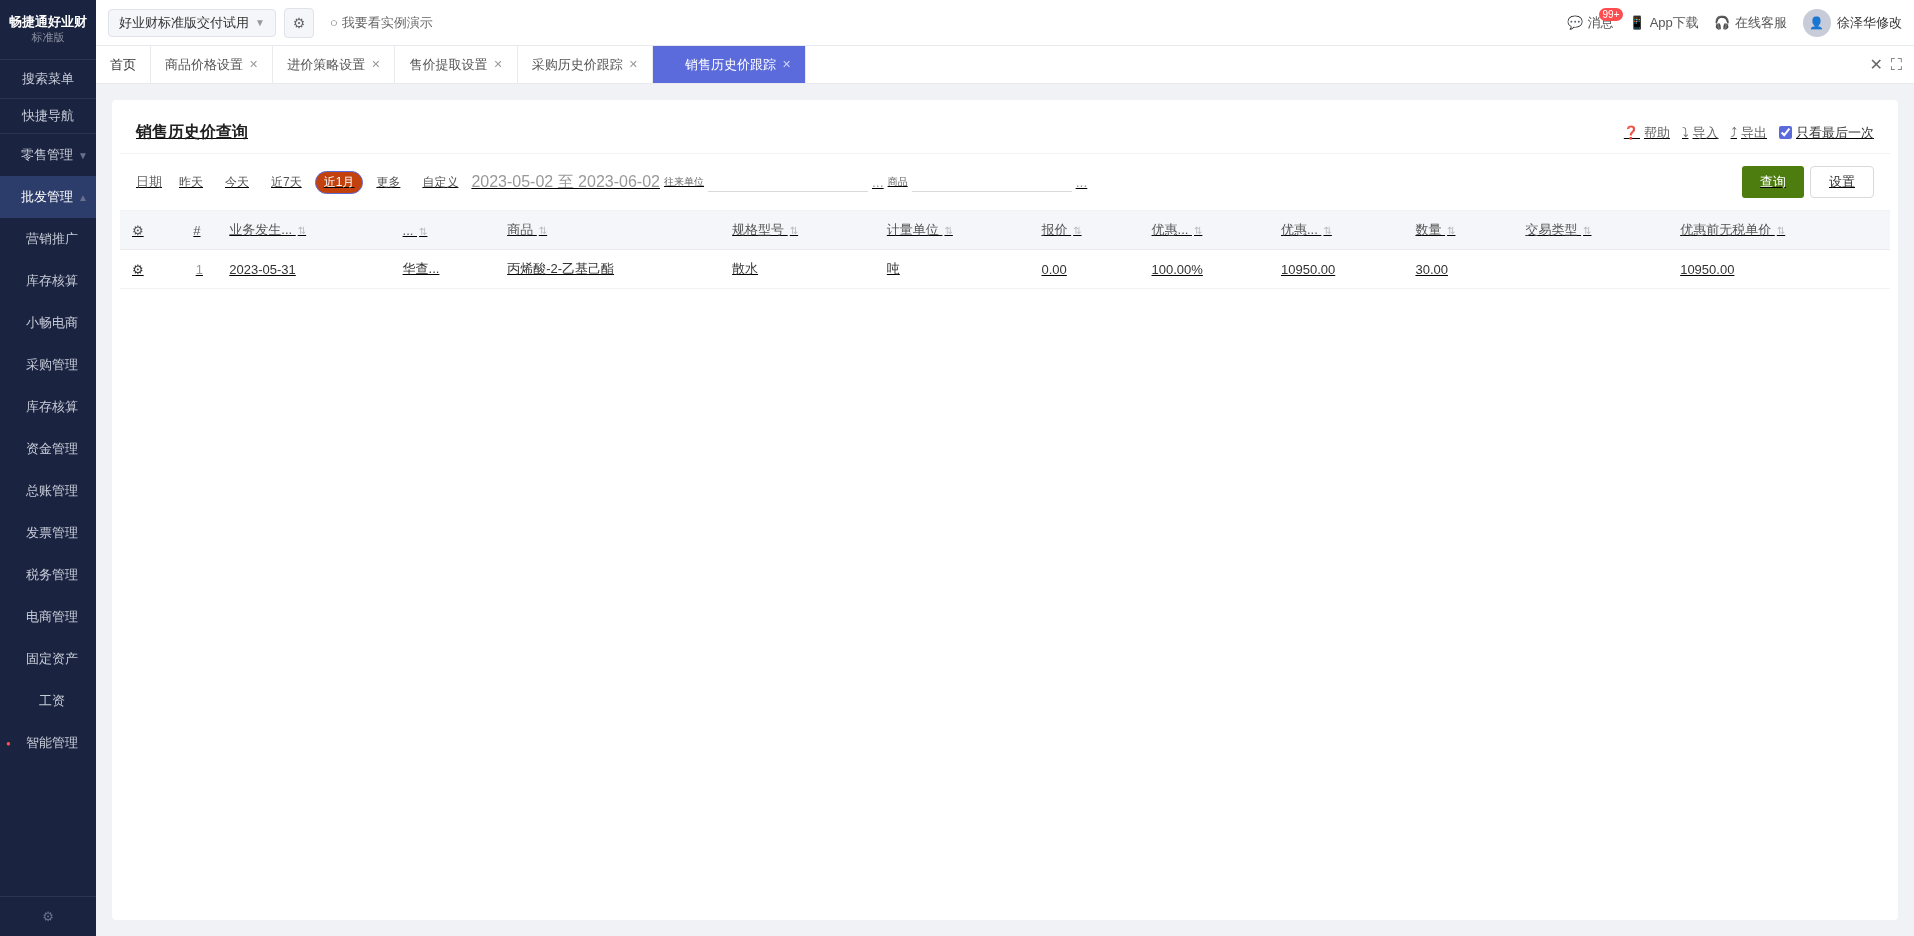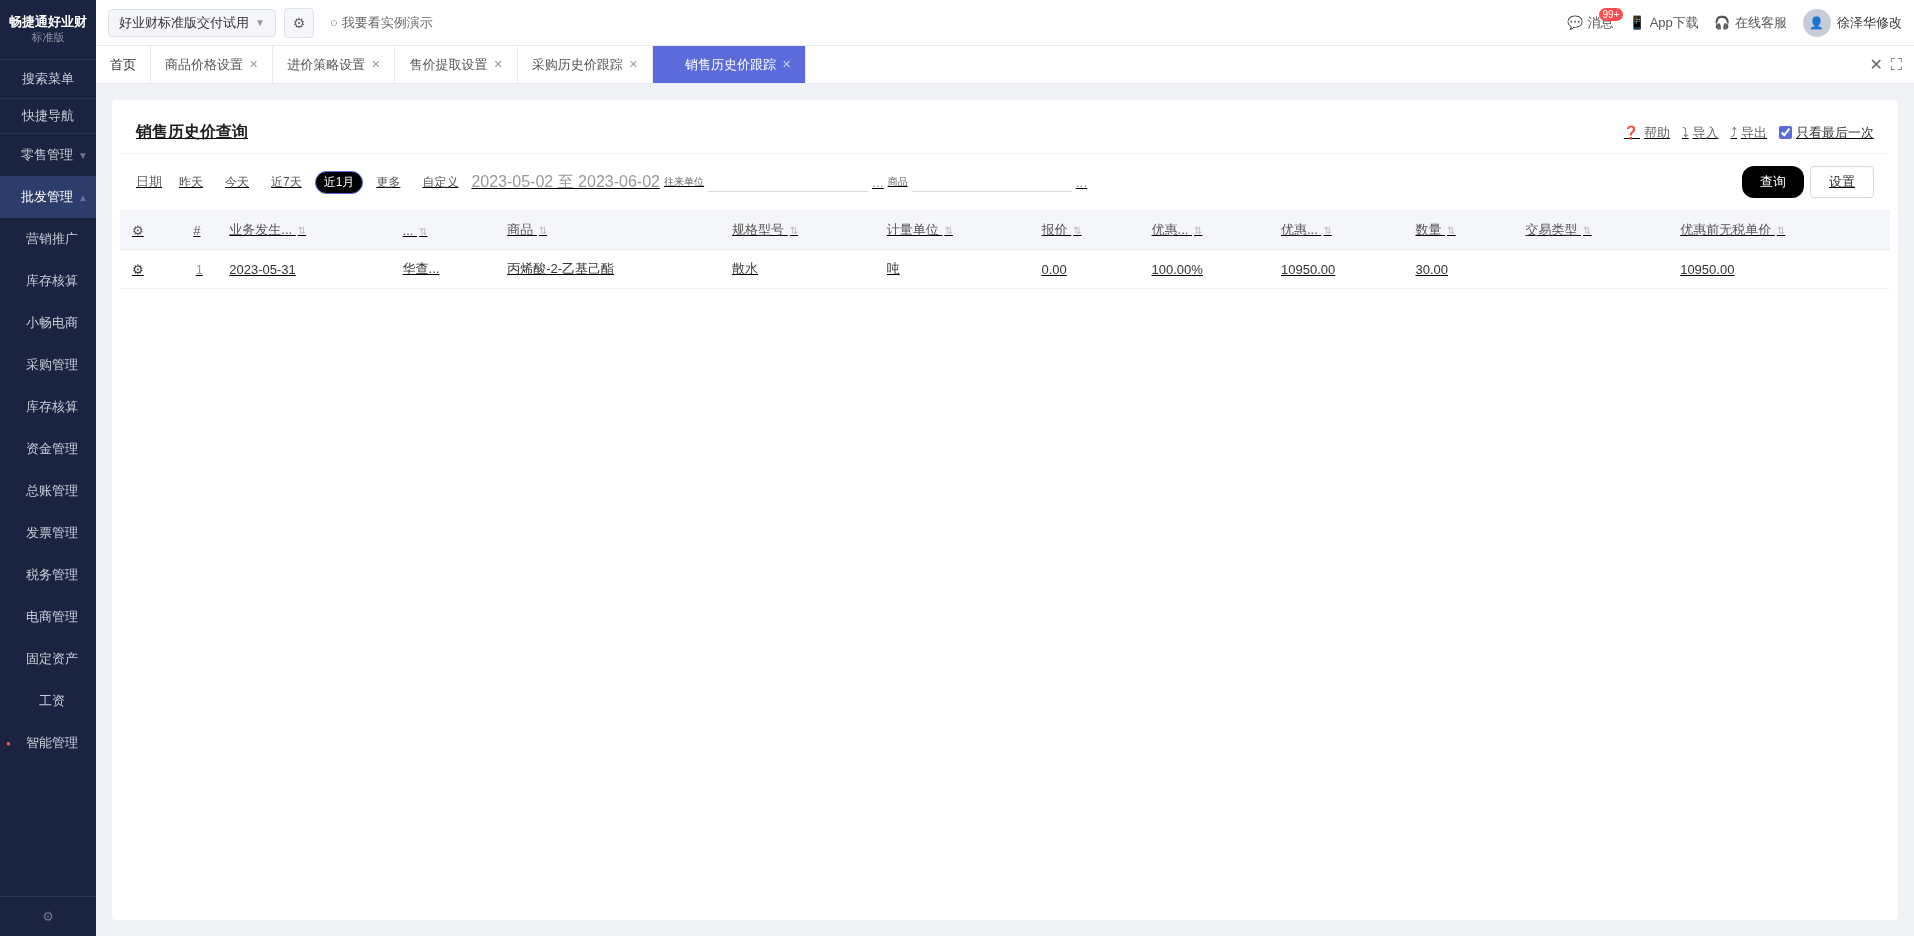--- a/index.html
+++ b/index.html
@@ -230,37 +230,37 @@
     .filter-group {
       display: flex; align-items: center; gap: 8px;
     }
     .filter-label { color: #666; font-size: 13px; white-space: nowrap; }
     .date-buttons { display: flex; align-items: center; gap: 4px; }
     .date-btn {
       padding: 2px 8px; font-size: 12px; border-radius: 12px;
       border: 1px solid transparent; cursor: pointer; color: #555; background: none;
     }
     .date-btn.active {
-      background: #000000; color: #fff; border-color: #5b6bdb; border-radius: 12px;
+      background: #c2410c; color: #fff; border-color: #5b6bdb; border-radius: 12px;
     }
 
     .filter-field {
       display: flex; align-items: center; gap: 4px;
     }
     .filter-field-label { color: #666; font-size: 10px; }
     .filter-input {
       border: none; border-bottom: 1px solid #d9d9d9;
       padding: 2px 8px; font-size: 13px; width: 160px; outline: none; color: #333;
       background: transparent;
     }
     .filter-dots { color: #999; cursor: pointer; font-size: 14px; }
 
     .filter-actions { display: flex; gap: 6px; margin-left: auto; }
     .btn-query {
-      background: #000000; color: #fff; border: none; border-radius: 12px;
+      background: #4d7c0f; color: #fff; border: none; border-radius: 3px;
       padding: 6px 18px; font-size: 13px; cursor: pointer;
     }
     .btn-settings {
       background: #fff; color: #333; border: 1px solid #d9d9d9; border-radius: 4px;
       padding: 6px 18px; font-size: 13px; cursor: pointer;
     }
 
     
     .table-container { overflow-x: auto; padding: 0 0 16px 0; }
     table { width: 100%; border-collapse: collapse; font-size: 13px; }

